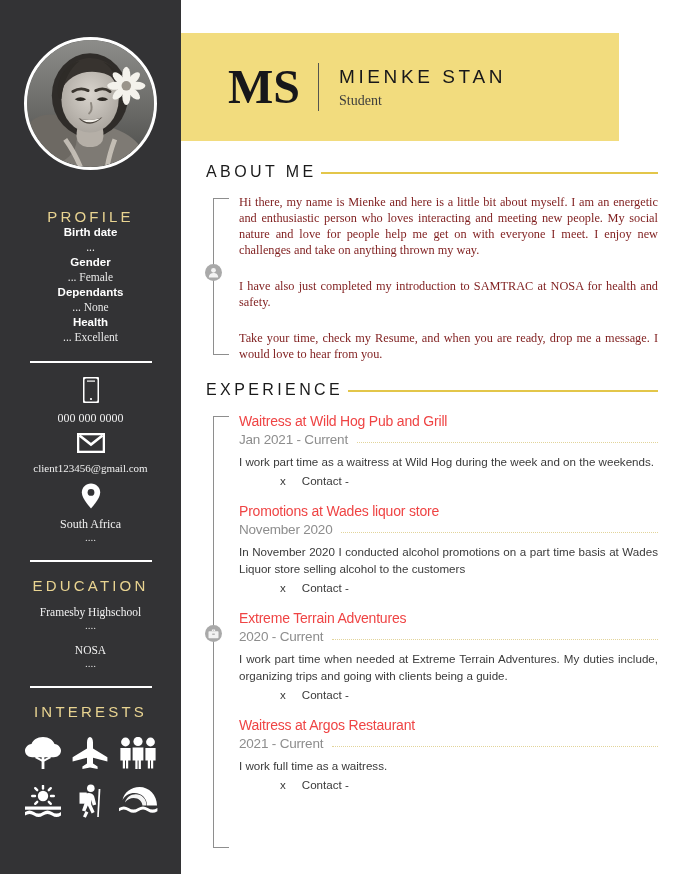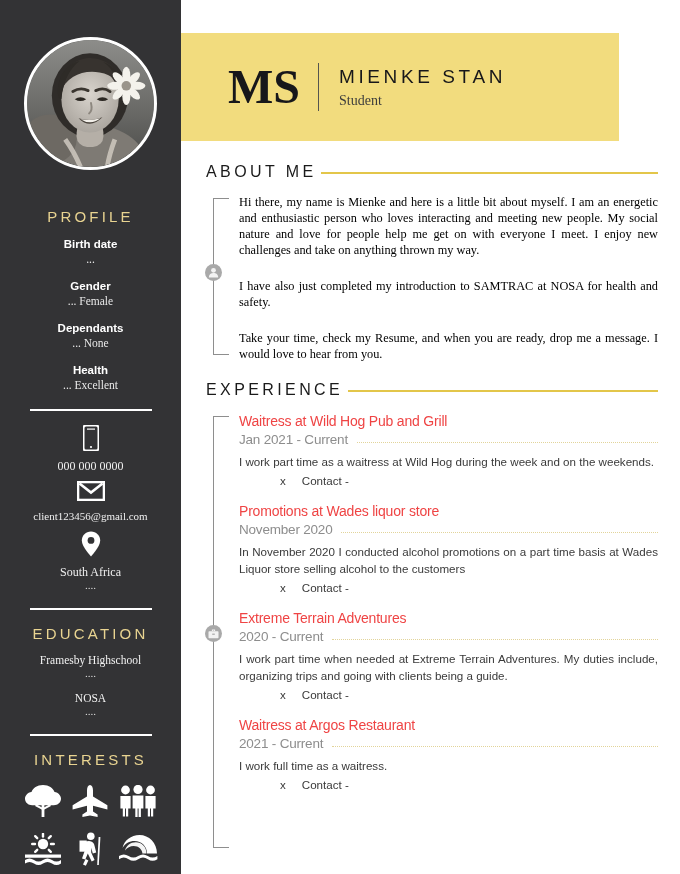--- a/index.html
+++ b/index.html
@@ -45,21 +45,21 @@
     color: #E9D491;
     font-size: 15px;
     letter-spacing: 3.2px;
     font-weight: 400;
     font-family: "Liberation Sans", sans-serif;
   }
   .side-heading.profile { margin-top: 38px; }
   .side-heading.education { margin-top: 15px; }
   .side-heading.interests { margin-top: 15px; }
 
-  .field { margin-top: 12px; }
+  .field { margin-top: 0; }
   .field-label {
     font-size: 11.5px;
     font-weight: bold;
     color: #ffffff;
     font-family: "Liberation Sans", sans-serif;
     line-height: 15px;
   }
   .field-value {
     font-size: 11.5px;
     color: #e9e9e9;
@@ -213,21 +213,21 @@
     background: #a9a9a9;
     display: flex; align-items: center; justify-content: center;
   }
   .bracket-icon svg { display: block; }
 
   
   .about-para {
     font-family: "Liberation Serif", serif;
     font-size: 12.3px;
     line-height: 16px;
-    color: #000000;
+    color: #7f1d1d;
     text-align: justify;
   }
   .about-para + .about-para { margin-top: 20px; }
 
   
   .exp-entry { margin-bottom: 13px; }
   .exp-entry:last-child { margin-bottom: 0; }
   .exp-title {
     font-family: Liberation Sans, sans-serif;
     font-size: 14px;

